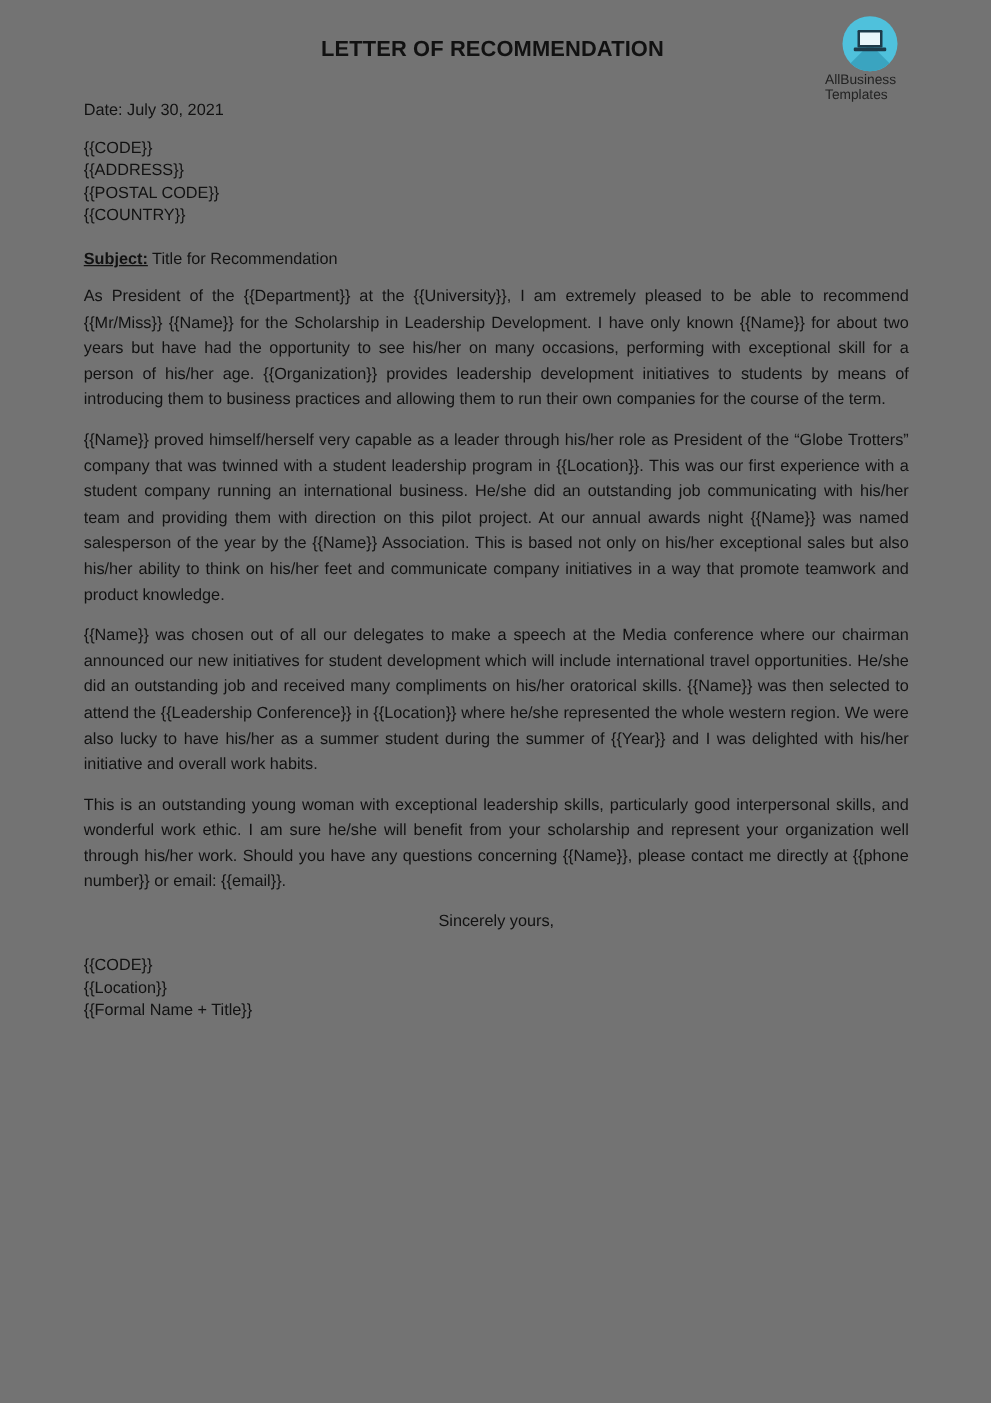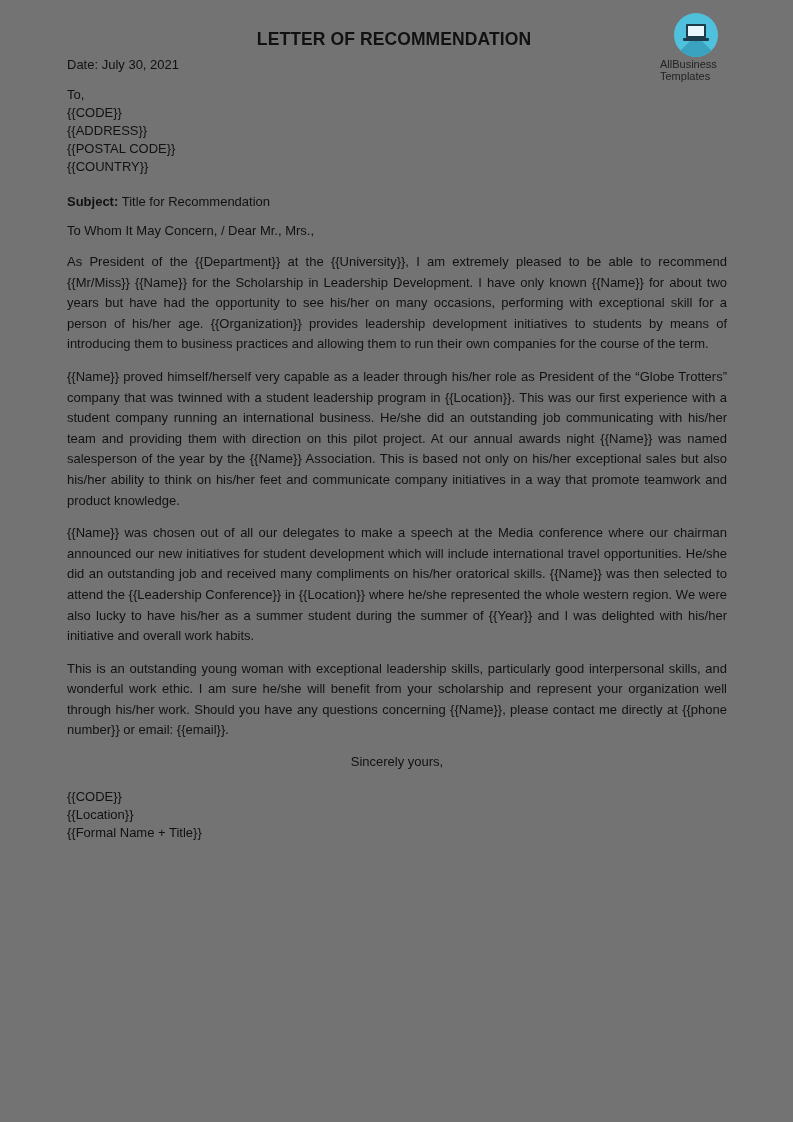--- a/index.html
+++ b/index.html
@@ -11,29 +11,29 @@
   .logo { position: absolute; left: 660px; top: 13px; width: 72px; text-align: left; }
   .logo-circle { width: 44px; height: 44px; border-radius: 50%; background: #4fc1dc; margin: 0 auto;
                  position: relative; overflow: hidden; }
   .logo-shadow { position: absolute; left: 22px; top: 22px; width: 40px; height: 40px; background: #3aa4c0;
                  transform: rotate(45deg); transform-origin: 0 0; }
   .laptop-screen { position: absolute; left: 12px; top: 11px; width: 20px; height: 14px; background: #1d3b4a;
                    border-radius: 1px; }
   .laptop-screen-inner { position: absolute; left: 2px; top: 2px; width: 16px; height: 10px; background: #e9f6fb; }
   .laptop-base { position: absolute; left: 9px; top: 25px; width: 26px; height: 3px; background: #1d3b4a; border-radius: 1px; }
   .logo-text { font-size: 11px; line-height: 12px; color: #222; margin-top: 1px; }
-  .content { position: absolute; left: 67px; top: 56px; width: 660px; font-size: 13px; line-height: 18px; }
+  .content { position: absolute; left: 67px; top: 79px; width: 660px; font-size: 13px; line-height: 18px; }
   .line { margin: 0; }
   .date { margin-bottom: 12px; }
   .addr { margin-bottom: 17px; }
   .subject { margin-bottom: 11px; }
   .salutation { margin-bottom: 12px; }
   .para { text-align: justify; line-height: 20.6px; margin: 0 0 12px 0; }
   .closing { margin: 3px 0 17px 0; text-align: center; }
-  b { font-weight: bold; }
+  b { font-weight: bold; text-decoration: underline; }
 </style>
 </head>
 <body>
 
 <div class="page">
 
   <div class="title">LETTER OF RECOMMENDATION</div>
 
   <div class="logo">
     <div class="logo-circle">
@@ -46,30 +46,28 @@
     <div class="logo-text">
       <div>AllBusiness</div>
       <div>Templates</div>
     </div>
   </div>
 
   <div class="content">
     <p class="line date">Date: July 30, 2021</p>
 
     <div class="addr">
-      <p class="line">To,</p>
       <p class="line">{{CODE}}</p>
       <p class="line">{{ADDRESS}}</p>
       <p class="line">{{POSTAL CODE}}</p>
       <p class="line">{{COUNTRY}}</p>
     </div>
 
     <p class="line subject"><b>Subject:</b><span> Title for Recommendation</span></p>
 
-    <p class="line salutation">To Whom It May Concern, / Dear Mr., Mrs.,</p>
 
     <p class="para">As President of the {{Department}} at the {{University}}, I am extremely pleased to be able to recommend {{Mr/Miss}} {{Name}} for the Scholarship in Leadership Development. I have only known {{Name}} for about two years but have had the opportunity to see his/her on many occasions, performing with exceptional skill for a person of his/her age. {{Organization}} provides leadership development initiatives to students by means of introducing them to business practices and allowing them to run their own companies for the course of the term.</p>
     <p class="para">{{Name}} proved himself/herself very capable as a leader through his/her role as President of the “Globe Trotters” company that was twinned with a student leadership program in {{Location}}. This was our first experience with a student company running an international business. He/she did an outstanding job communicating with his/her team and providing them with direction on this pilot project. At our annual awards night {{Name}} was named salesperson of the year by the {{Name}} Association. This is based not only on his/her exceptional sales but also his/her ability to think on his/her feet and communicate company initiatives in a way that promote teamwork and product knowledge.</p>
     <p class="para">{{Name}} was chosen out of all our delegates to make a speech at the Media conference where our chairman announced our new initiatives for student development which will include international travel opportunities. He/she did an outstanding job and received many compliments on his/her oratorical skills. {{Name}} was then selected to attend the {{Leadership Conference}} in {{Location}} where he/she represented the whole western region. We were also lucky to have his/her as a summer student during the summer of {{Year}} and I was delighted with his/her initiative and overall work habits.</p>
     <p class="para">This is an outstanding young woman with exceptional leadership skills, particularly good interpersonal skills, and wonderful work ethic. I am sure he/she will benefit from your scholarship and represent your organization well through his/her work. Should you have any questions concerning {{Name}}, please contact me directly at {{phone number}} or email: {{email}}.</p>
 
     <p class="line closing">Sincerely yours,</p>
 
     <div>
       <p class="line">{{CODE}}</p>

